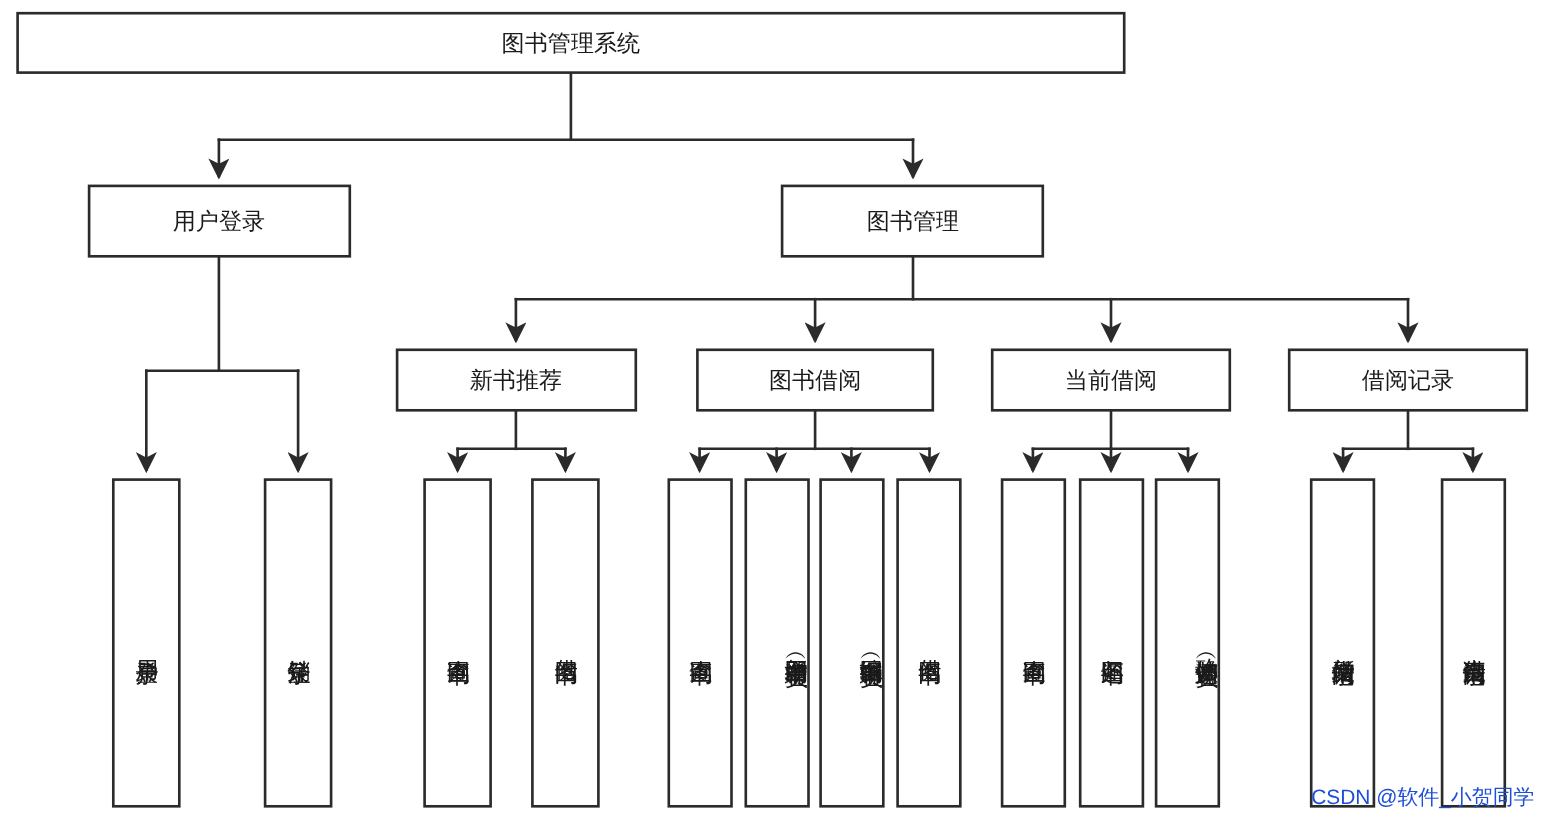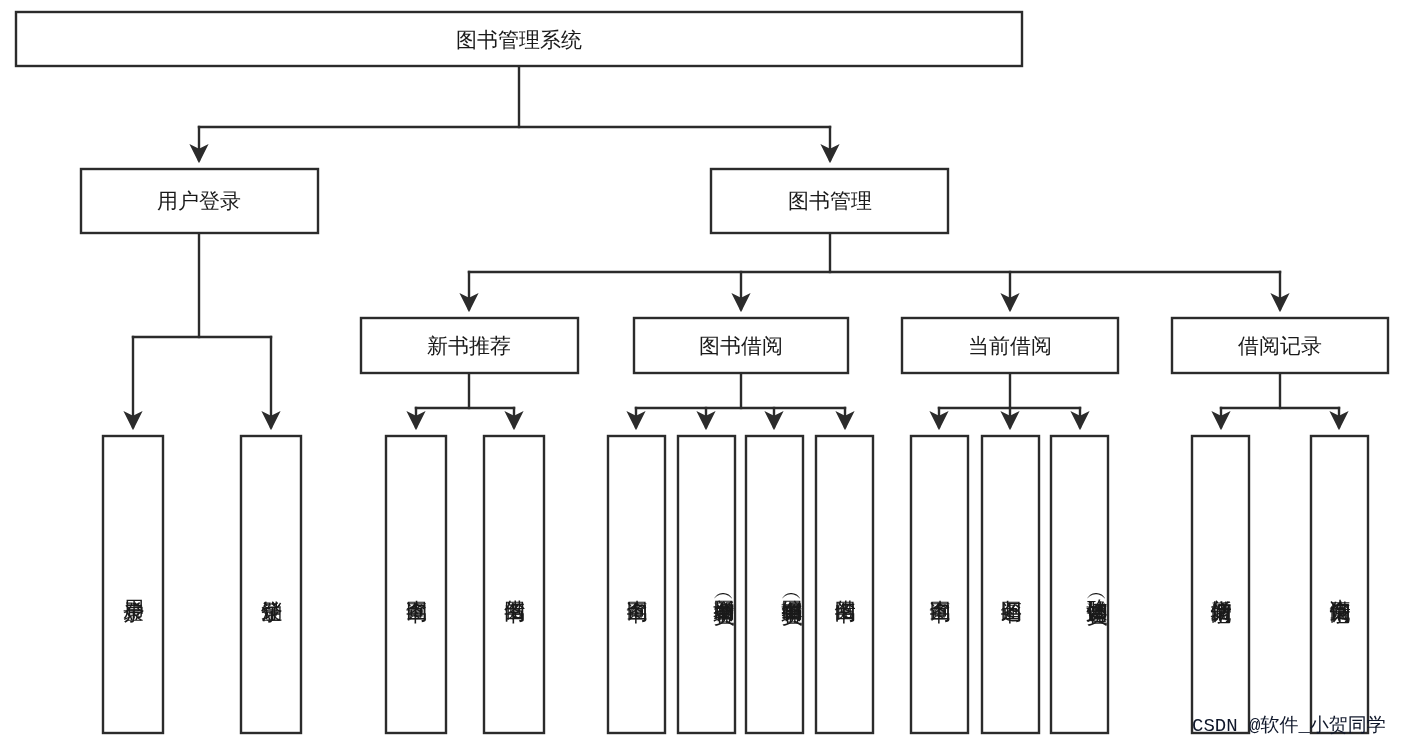--- a/index.html
+++ b/index.html
@@ -58,23 +58,23 @@
     text-orientation: upright;
     display: flex;
     align-items: center;
     justify-content: center;
     letter-spacing: 1px;
     white-space: nowrap;
     pointer-events: none;
   }
   .watermark {
     position: absolute;
-    font-family: Liberation Mono, monospace;
+    font-family: Liberation Sans, sans-serif;
     font-size: 19px;
-    color: #0f172a;
+    color: #1d4ed8;
     white-space: nowrap;
     left: 1192px;
     top: 712px;
   }
 </style>
 </head>
 <body>
 
 <div id="diagram-root">
 

